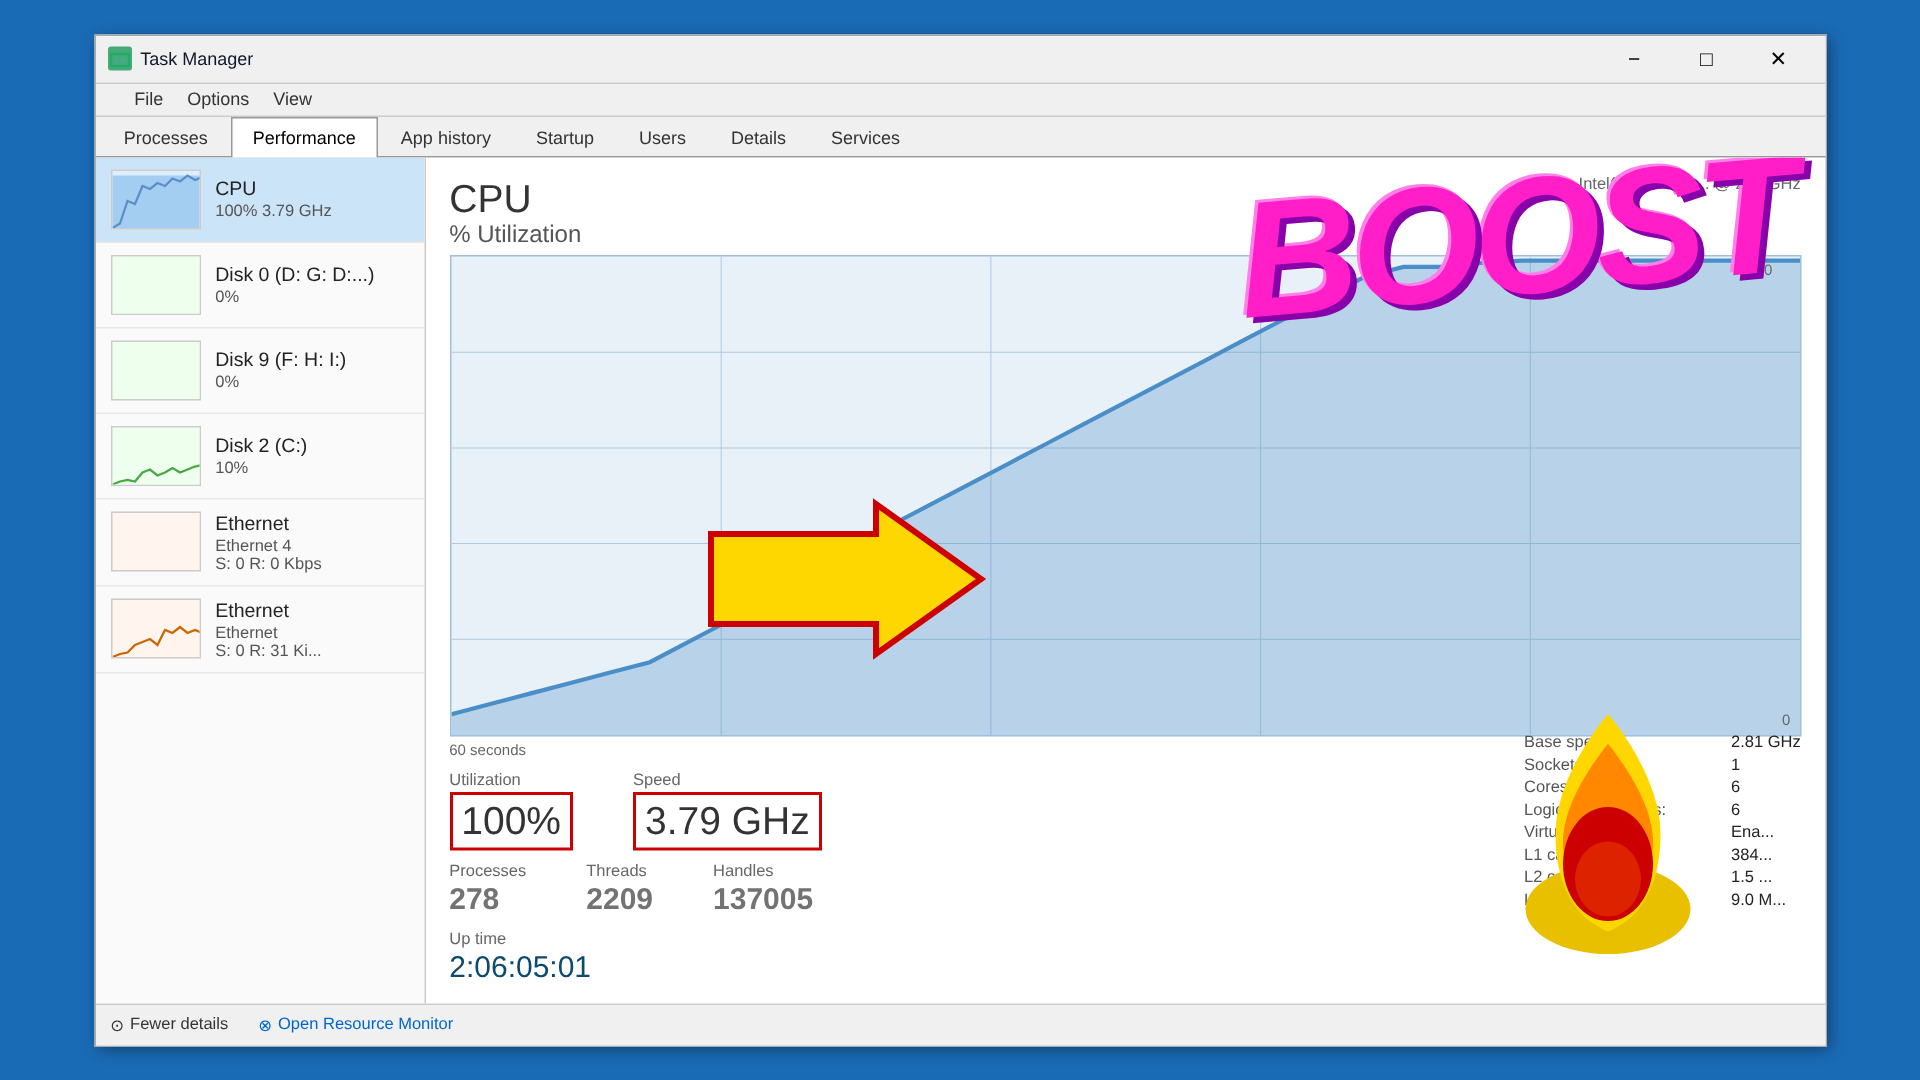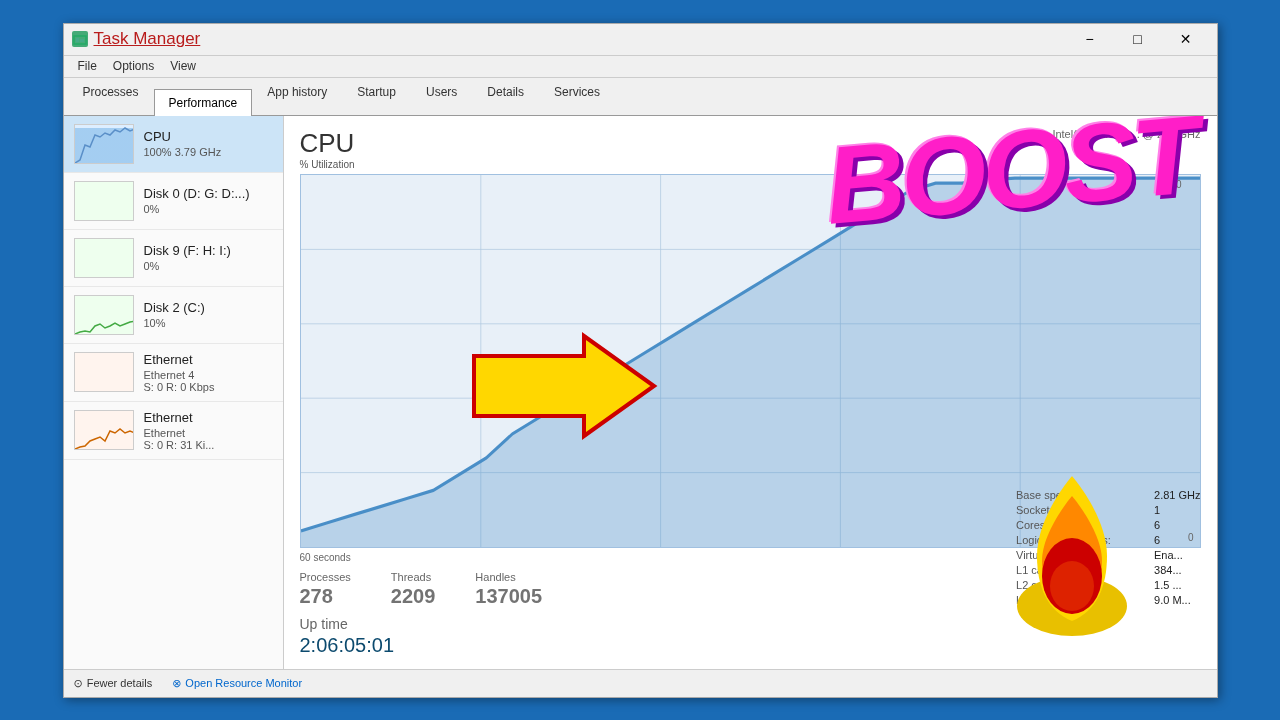--- a/index.html
+++ b/index.html
@@ -42,23 +42,22 @@
       background: #4a7;
       border-radius: 2px;
       display: flex;
       align-items: center;
       justify-content: center;
       font-size: 10px;
     }
 
     .title-bar-text {
       flex: 1;
-      font-size: 17px;
-      color: #b91c1c;
-      text-decoration: underline;
+      font-size: 12px;
+      color: #0f172a;
     }
 
     .window-controls {
       display: flex;
       gap: 2px;
     }
 
     .win-btn {
       width: 46px;
       height: 32px;
@@ -68,21 +67,21 @@
       font-size: 14px;
       cursor: pointer;
       border: none;
       background: transparent;
     }
 
     .menu-bar {
       height: 22px;
       display: flex;
       align-items: center;
-      padding: 0 6px;
+      padding: 0 18px;
       background: #f0f0f0;
       border-bottom: 1px solid #ccc;
     }
 
     .menu-item {
       padding: 2px 8px;
       font-size: 12px;
       cursor: pointer;
       color: #333;
     }
@@ -102,21 +101,20 @@
       border-bottom: none;
       margin-bottom: -1px;
       color: #333;
     }
 
     .tab.active {
       background: white;
       border-color: #999;
       border-bottom-color: white;
       color: #000;
-      margin-top: 11px;
     }
 
     .content {
       display: flex;
       flex: 1;
       overflow: hidden;
     }
 
     .sidebar {
       width: 220px;
@@ -230,21 +228,21 @@
       margin-bottom: 4px;
     }
 
     .cpu-title {
       font-size: 26px;
       font-weight: 300;
       color: #333;
     }
 
     .cpu-subtitle {
-      font-size: 10px;
+      font-size: 16px;
       color: #555;
     }
 
     .cpu-model {
       font-size: 11px;
       color: #666;
       text-align: right;
     }
 
     .chart-area {
@@ -318,21 +316,21 @@
       margin-bottom: 2px;
     }
 
     .sec-value {
       font-size: 20px;
       font-weight: 700;
       color: #737373;
     }
 
     .uptime-label {
-      font-size: 14px;
+      font-size: 11px;
       color: #666;
       margin-bottom: 2px;
     }
 
     .uptime-value {
       font-size: 20px;
       font-weight: 300;
       color: #0c4a6e;
     }
 
@@ -581,20 +579,30 @@
           <polyline points="0,220 20,215 40,210 60,205 80,200 100,195 120,185 140,175 160,160 180,150 200,140 220,130 240,120 260,110 280,100 300,90 320,80 340,70 360,60 380,50 400,40 420,30 440,20 460,10 480,5 500,5 520,3 540,2 560,2 580,2 600,2 620,2 640,2 660,2 680,2" fill="none" stroke="#4a8fc8" stroke-width="2"></polyline>
 
           <polygon points="0,230 0,220 20,215 40,210 60,205 80,200 100,195 120,185 140,175 160,160 180,150 200,140 220,130 240,120 260,110 280,100 300,90 320,80 340,70 360,60 380,50 400,40 420,30 440,20 460,10 480,5 500,5 520,3 540,2 560,2 580,2 600,2 620,2 640,2 660,2 680,2 680,230" fill="rgba(74,143,200,0.3)"></polygon>
         </svg>
         <div class="chart-label-top">100</div>
         <div class="chart-label-bottom">0</div>
       </div>
 
       <div class="chart-time-label">60 seconds</div>
 
+      <div class="stats-row">
+        <div class="stat-group">
+          <div class="stat-label">Utilization</div>
+          <div class="stat-value highlighted">100%</div>
+        </div>
+        <div class="stat-group">
+          <div class="stat-label">Speed</div>
+          <div class="stat-value highlighted">3.79 GHz</div>
+        </div>
+      </div>
 
       <div class="stats-secondary">
         <div>
           <div class="sec-label">Processes</div>
           <div class="sec-value">278</div>
         </div>
         <div>
           <div class="sec-label">Threads</div>
           <div class="sec-value">2209</div>
         </div>

